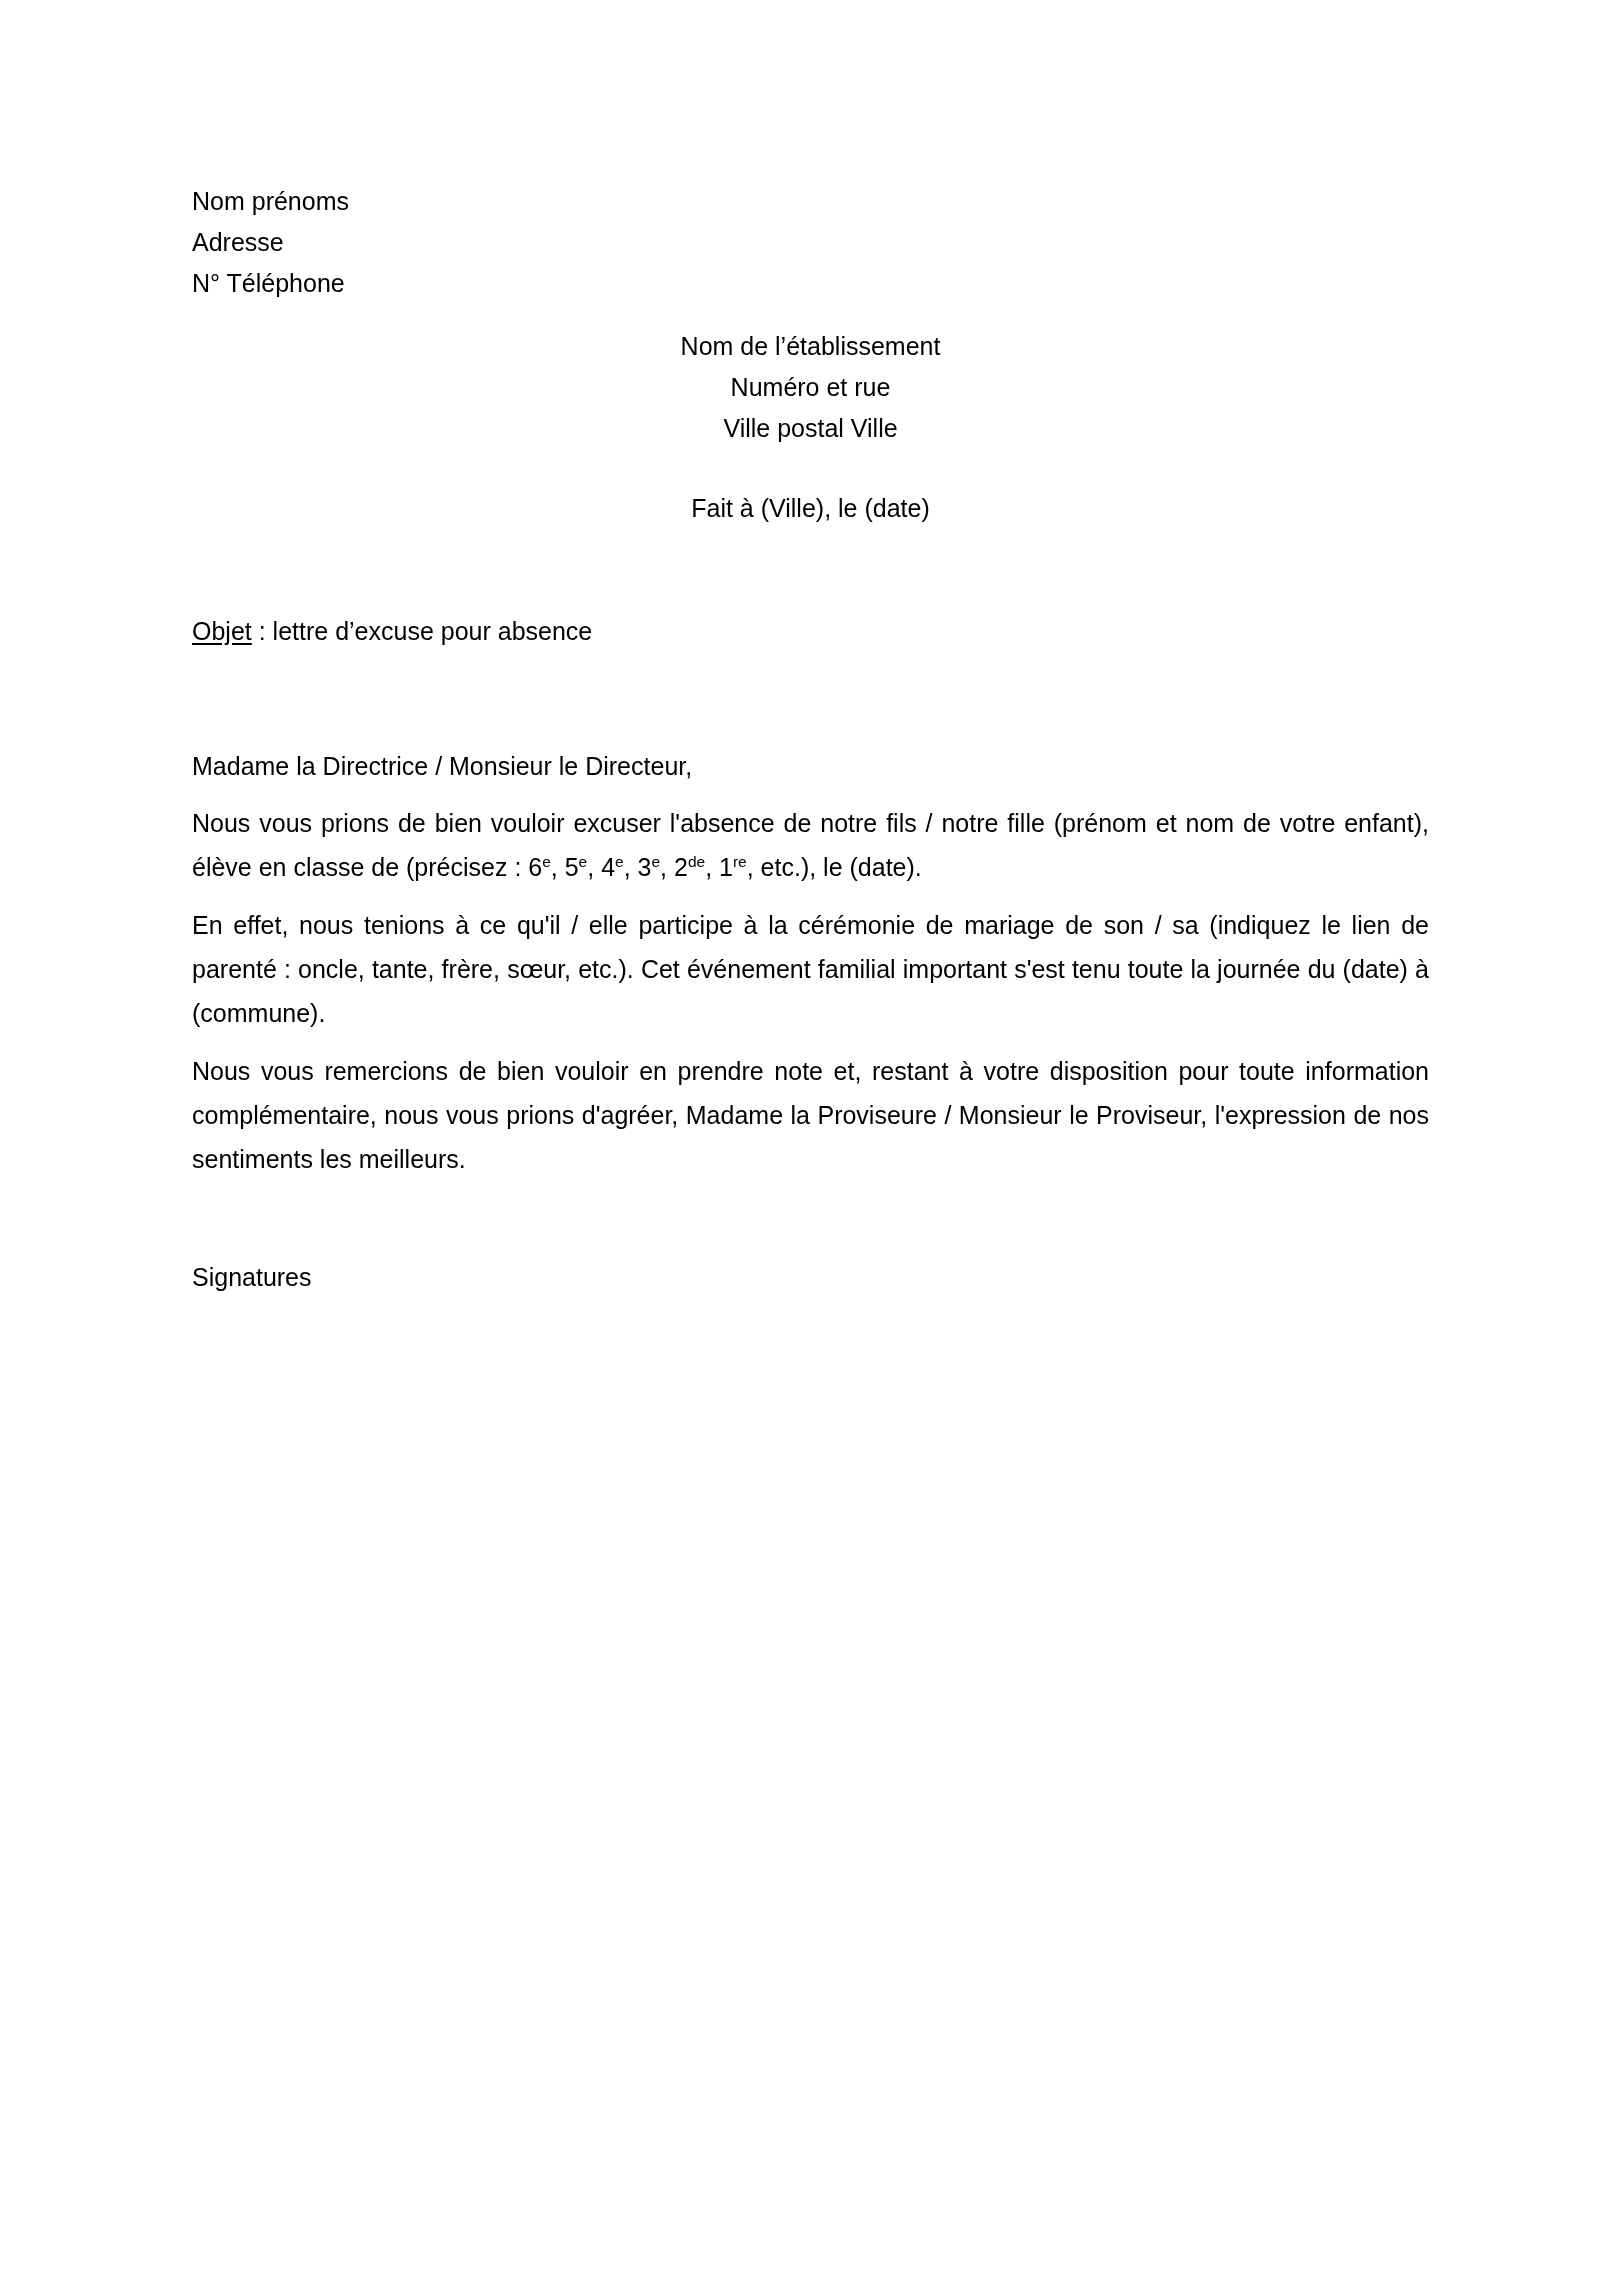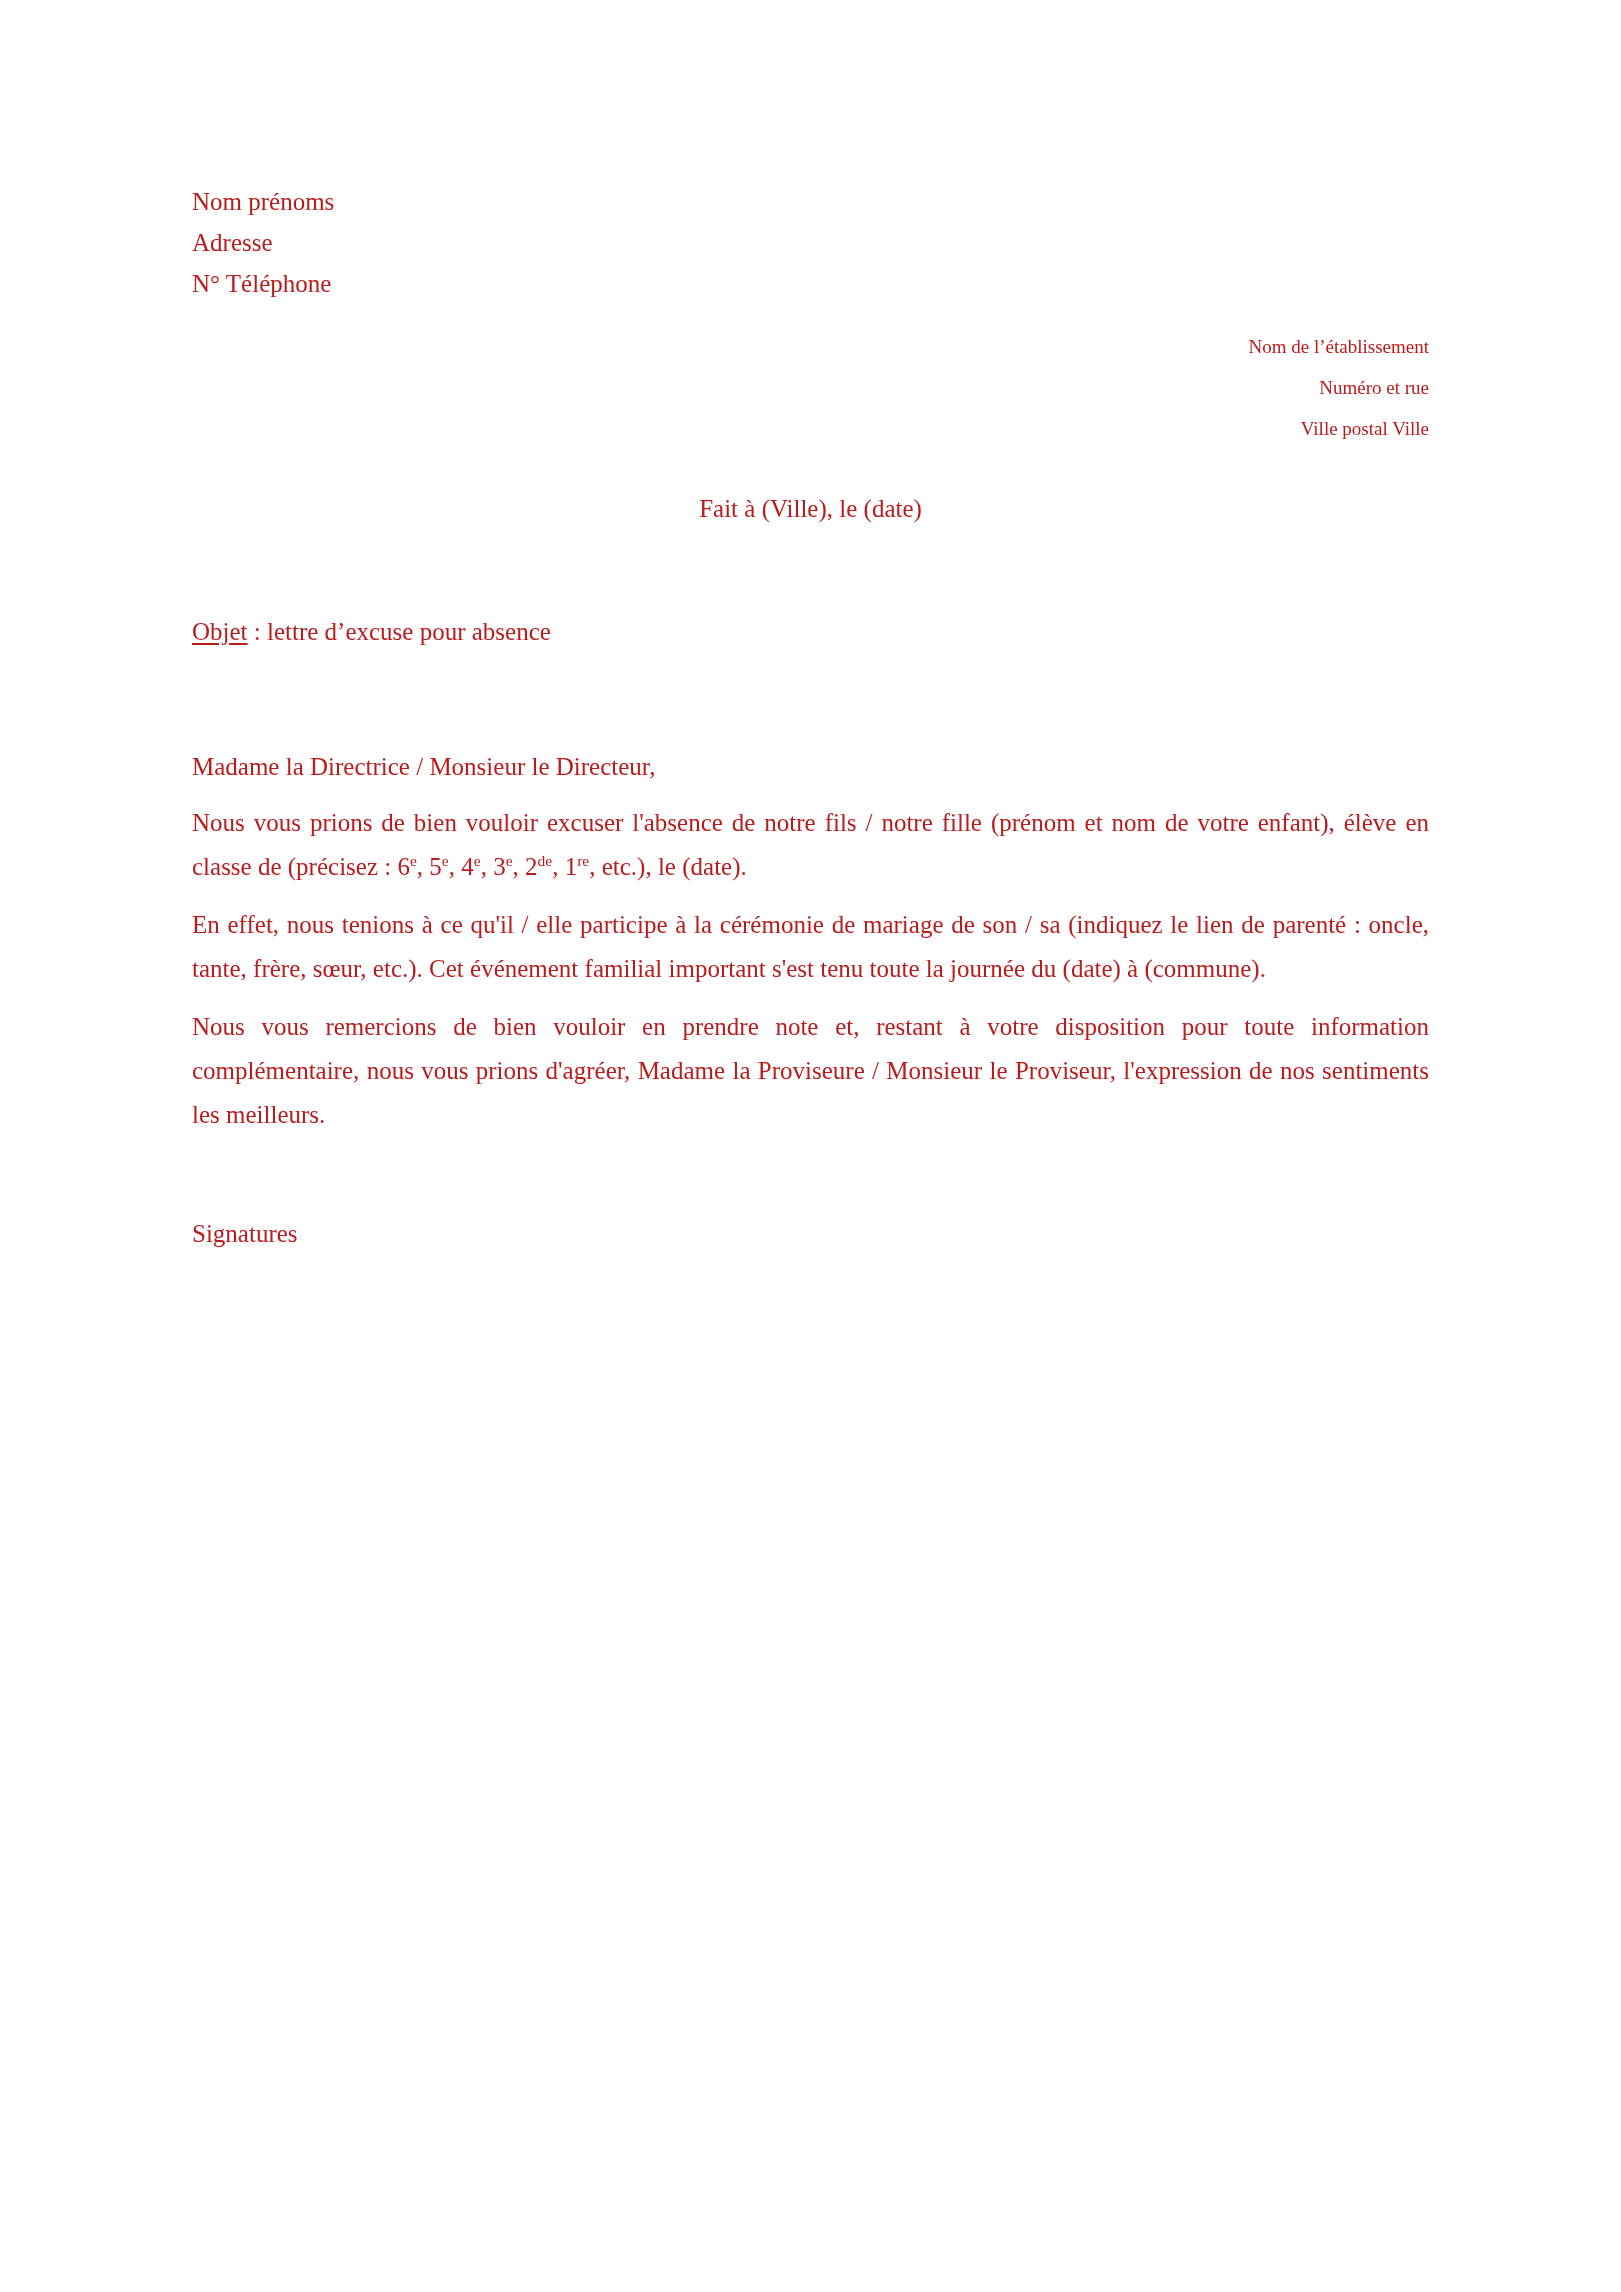--- a/index.html
+++ b/index.html
@@ -7,22 +7,22 @@
     padding: 0;
     background: #ffffff;
   }
   .page {
     position: relative;
     width: 1621px;
     height: 2293px;
     background: #ffffff;
     margin: 0 auto;
     overflow: hidden;
-    font-family: Liberation Serif, serif;
-    color: #b91c1c;
+    font-family: Liberation Sans, sans-serif;
+    color: #000000;
     -webkit-font-smoothing: antialiased;
   }
   .content {
     position: absolute;
     left: 192px;
     top: 0;
     width: 1237px;
   }
 
   
@@ -30,23 +30,23 @@
     padding-top: 181px;
     font-size: 25px;
     line-height: 41px;
     text-align: left;
   }
   .sender .line { white-space: pre; }
 
   
   .recipient {
     margin-top: 21.6px;
-    font-size: 19px;
+    font-size: 25px;
     line-height: 41px;
-    text-align: right;
+    text-align: center;
   }
 
   
   .date-line {
     margin-top: 39px;
     font-size: 25px;
     line-height: 41px;
     text-align: center;
   }
 

